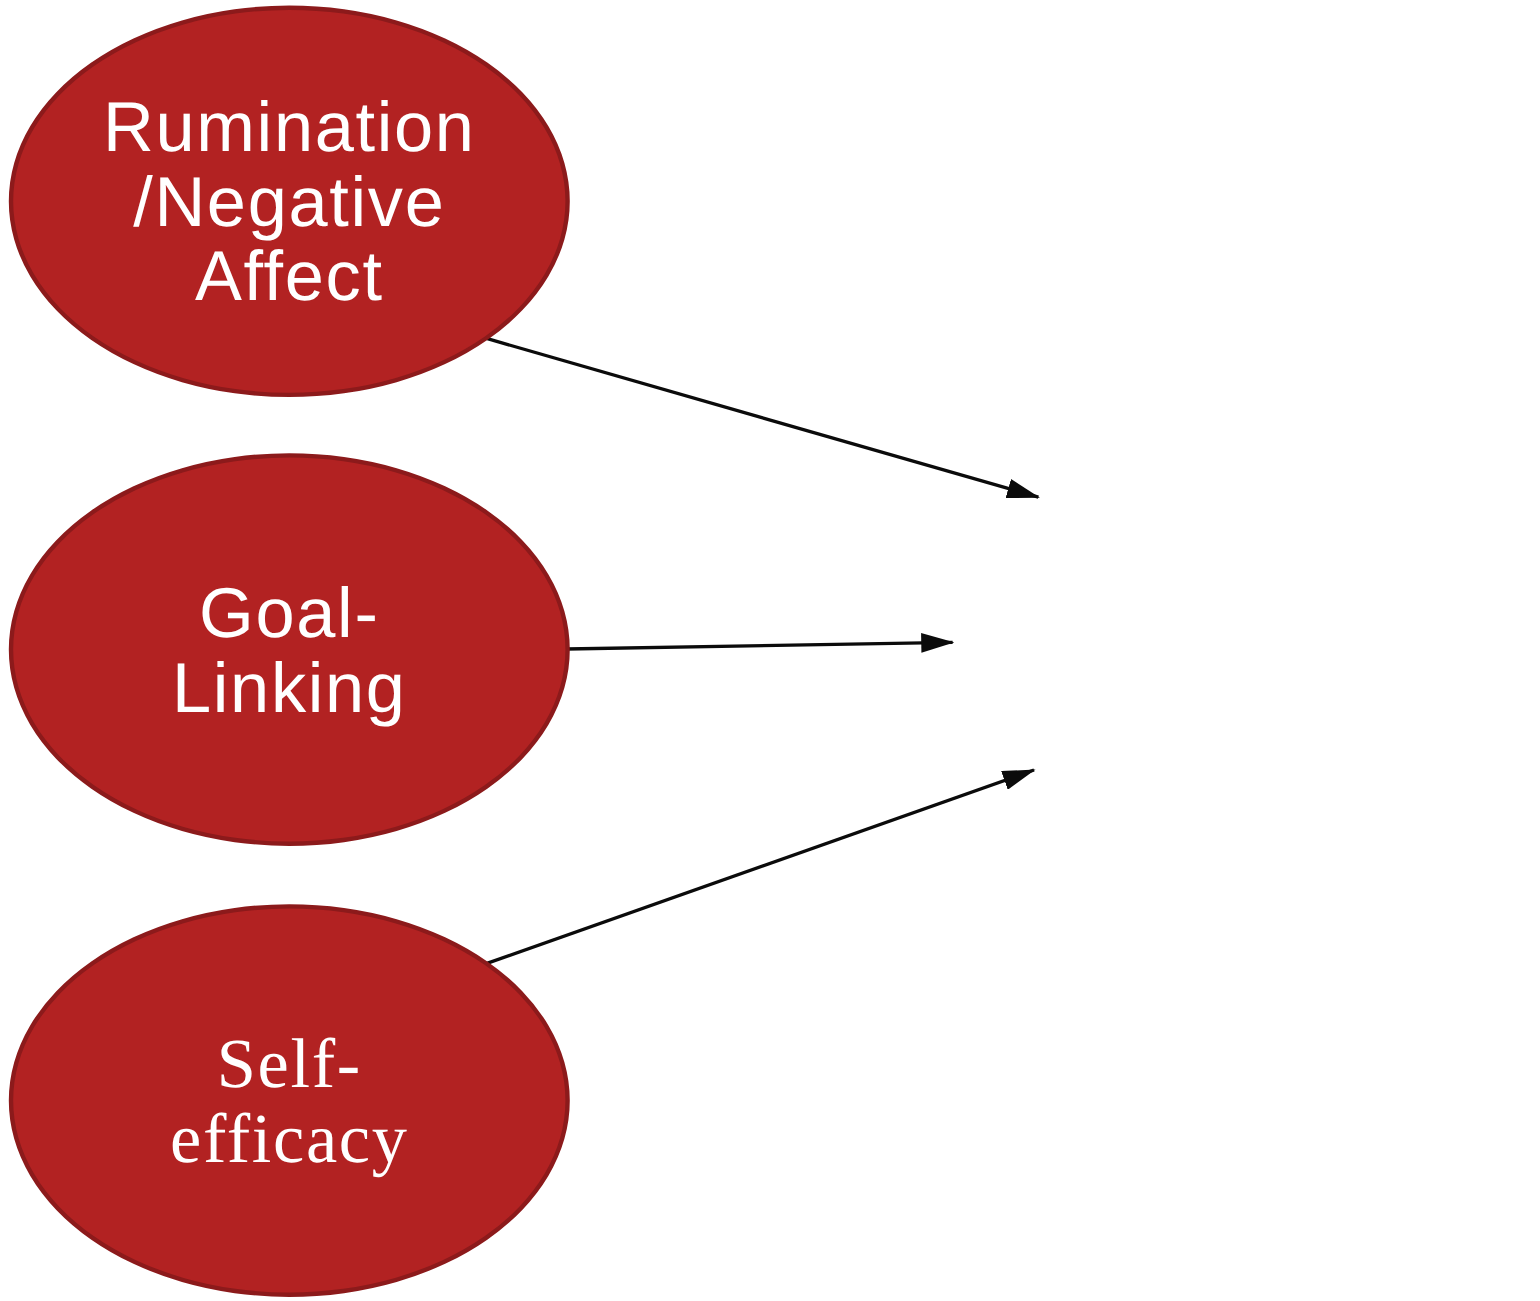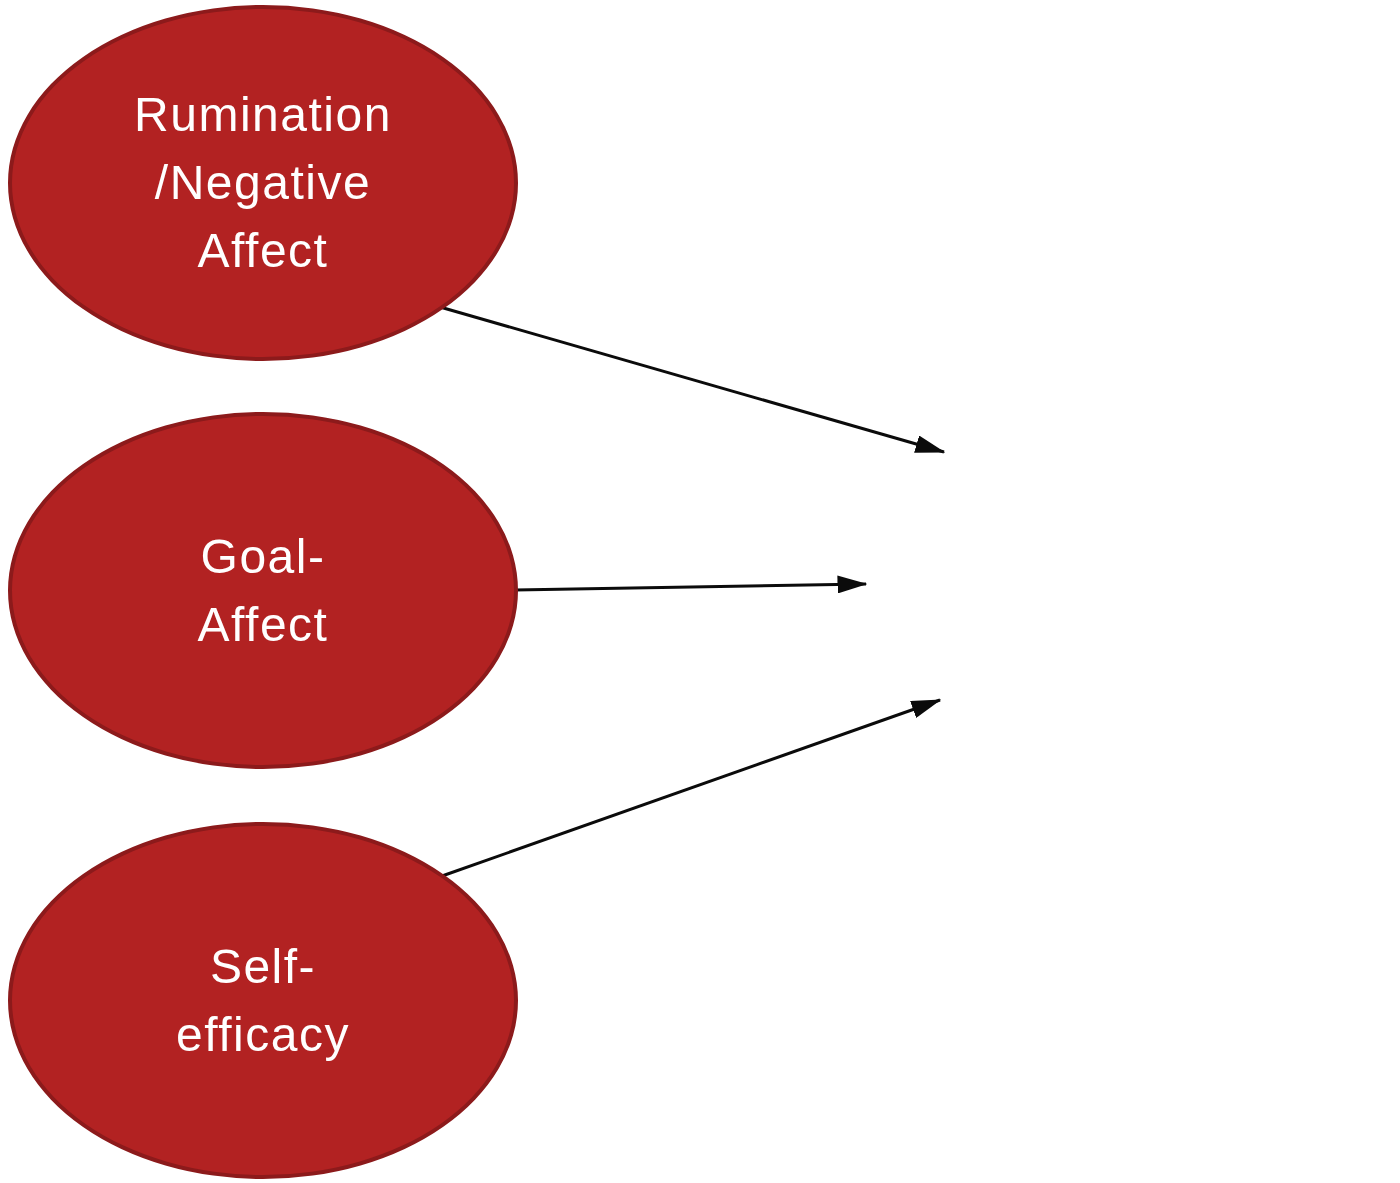--- a/index.html
+++ b/index.html
@@ -36,29 +36,29 @@
     border-radius: 50%;
     background: var(--node_fill);
     border: 4px solid var(--node_border);
     display: flex;
     align-items: center;
     justify-content: center;
     text-align: center;
   }
   .node .label {
     color: var(--text_color);
-    font-size: 48px;
+    font-size: 64px;
     line-height: 68px;
     letter-spacing: 1.5px;
     white-space: pre-line;
     font-weight: 400;
   }
   .n-rumination { left: 8px;   top: 5px;   width: 510px; height: 356px; }
   .n-goal       { left: 8px;   top: 412px; width: 510px; height: 357px; }
-  .n-self       { left: 8px;   top: 822px; width: 510px; height: 357px; }
+  .n-self       { left: 8px;   top: 822px; width: 510px; height: 357px; font-family: Liberation Serif, serif; }
   .n-unwanted   { left: 866px; top: 402px; width: 526px; height: 354px; }
 </style>
 </head>
 <body>
 
 <div class="canvas">
 
   <svg class="edges" viewBox="0 0 1400 1183" xmlns="http://www.w3.org/2000/svg" aria-hidden="true">
     <defs>
       <marker id="arrowhead" viewBox="0 0 10 6" refX="9.5" refY="3" markerWidth="10" markerHeight="6" orient="auto" markerUnits="strokeWidth">
@@ -71,21 +71,21 @@
   </svg>
 
   <div class="node n-rumination">
     <span class="label">Rumination
 /Negative
 Affect</span>
   </div>
 
   <div class="node n-goal">
     <span class="label">Goal-
-Affect</span>
+Linking</span>
   </div>
 
   <div class="node n-self">
     <span class="label">Self-
 efficacy</span>
   </div>
 
 
 </div>
 

